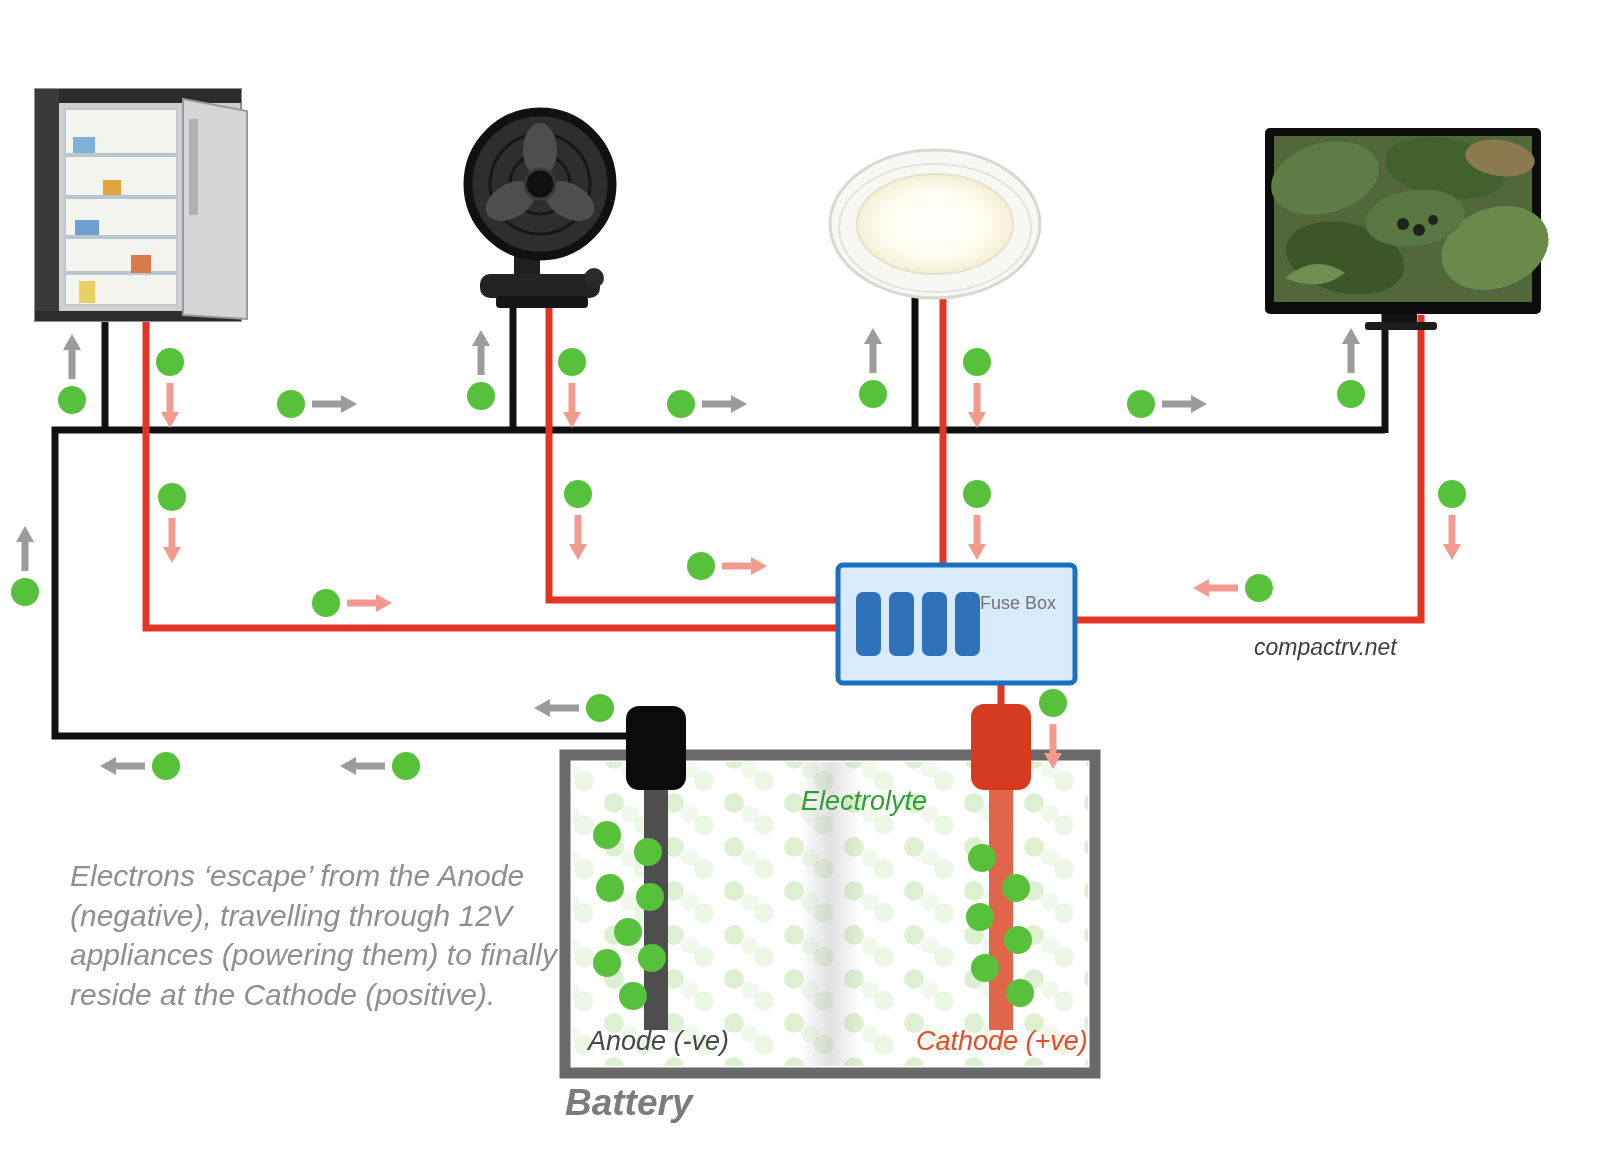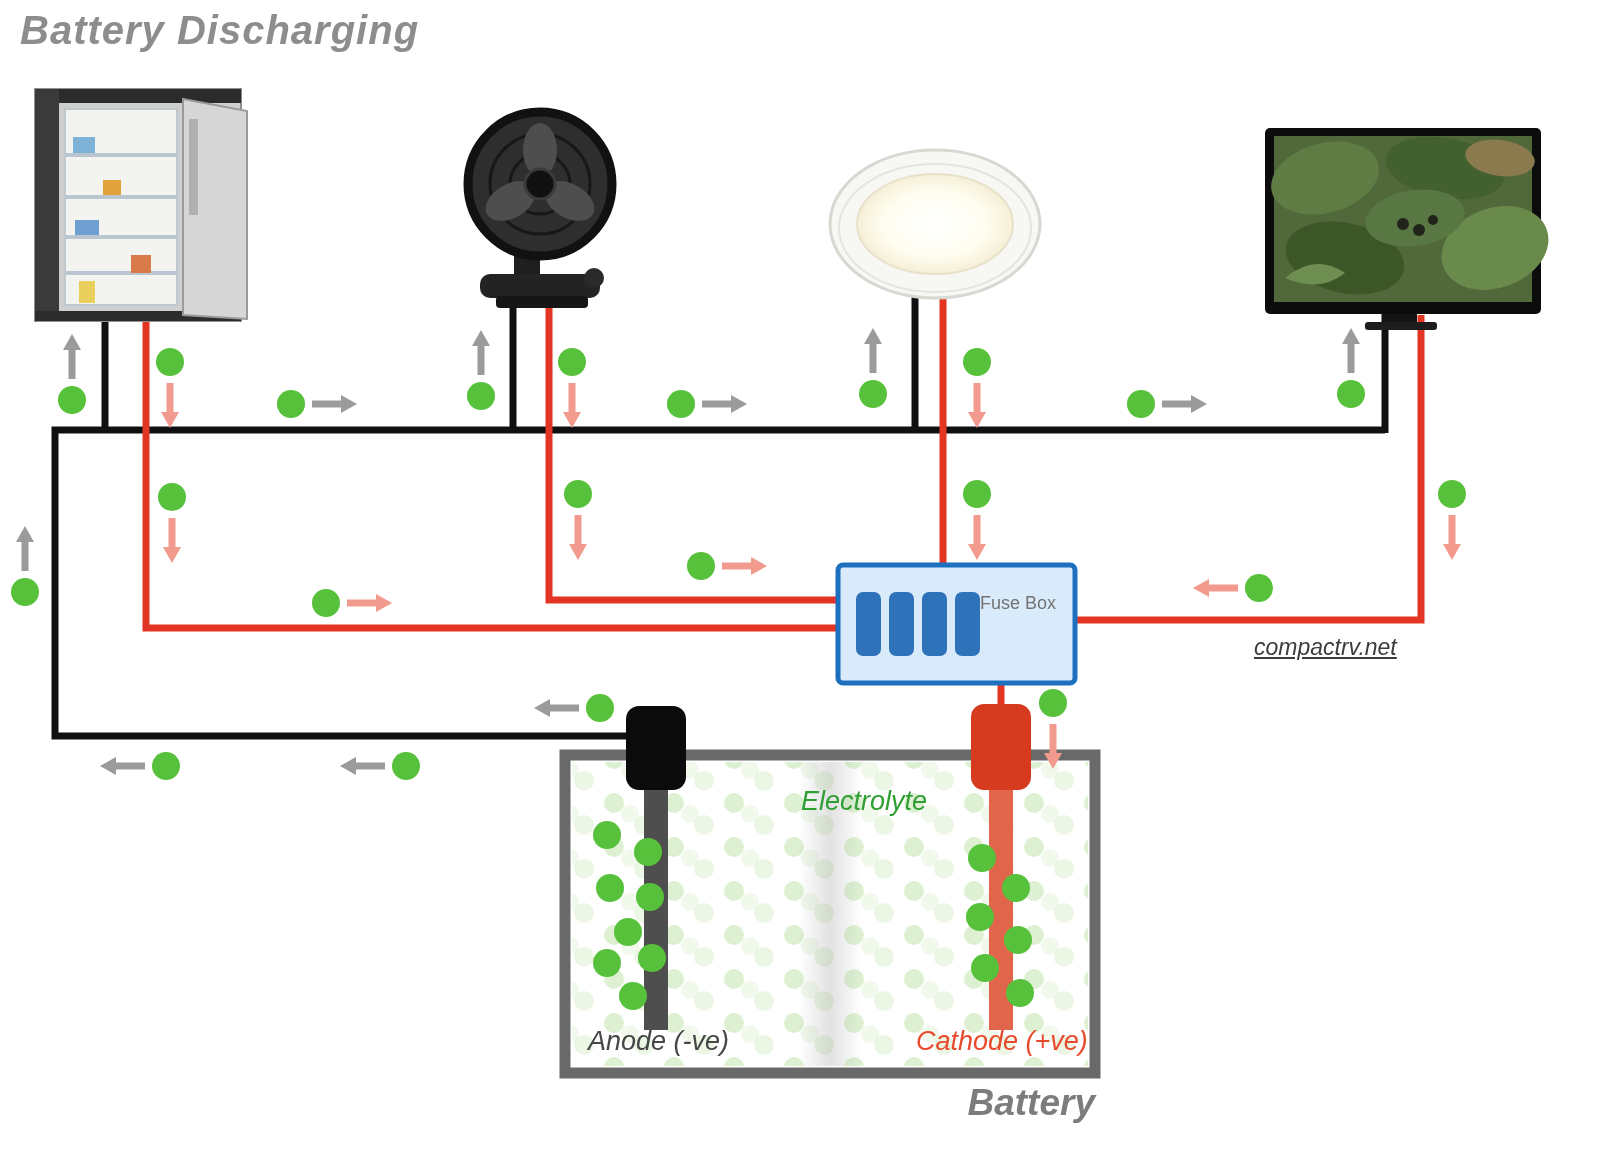--- a/index.html
+++ b/index.html
@@ -2,25 +2,25 @@
 <html><head>
 <meta charset="utf-8">
 <style>
   html,body{margin:0;padding:0;background:#ffffff;}
   #canvas{position:relative;width:1600px;height:1170px;background:#fff;overflow:hidden;
           font-family:"Liberation Sans", sans-serif;}
   #diagram-svg{position:absolute;left:0;top:0;}
   .label{position:absolute;font-style:italic;white-space:pre-line;}
   #title{left:20px;top:8px;font-size:40px;font-weight:bold;color:#8d8d8d;letter-spacing:1px;}
   #fuse-label{left:980px;top:592px;width:84px;font-size:18px;font-style:normal;color:#737373;line-height:1.25;}
-  #watermark{left:1254px;top:634px;font-size:23px;color:#3c3c3c;text-decoration:underline;}
+  #watermark{left:1254px;top:634px;font-size:23px;color:#3c3c3c;}
   #electrolyte-label{left:801px;top:786px;font-size:27px;color:#2f9e33;}
   #anode-label{left:588px;top:1026px;font-size:27px;color:#474747;}
   #cathode-label{left:916px;top:1026px;font-size:27px;color:#e84a2d;text-align:right;}
-  #battery-label{left:565px;top:1082px;width:530px;text-align:right;font-size:37px;font-weight:bold;color:#7c7c7c;}
+  #battery-label{left:565px;top:1082px;width:530px;text-align:left;font-size:37px;font-weight:bold;color:#7c7c7c;}
   #caption{left:70px;top:856px;width:492px;font-size:30px;color:#8f8f8f;line-height:1.32;}
 </style>
 </head>
 <body>
 
 <div id="canvas">
 
 <svg id="diagram-svg" width="1600" height="1170" viewBox="0 0 1600 1170">
   <defs>
     <pattern id="elec-dots" width="60" height="44" patternUnits="userSpaceOnUse">
@@ -285,20 +285,20 @@
         </g>
         <g>
           <circle cx="985" cy="968" r="14" fill="#57c13c"></circle>
         </g>
         <g>
           <circle cx="1020" cy="993" r="14" fill="#57c13c"></circle>
         </g>
       </g>
 </svg>
 
-  <div class="label" id="title">Battery Discharging</div>
   <div class="label" id="fuse-label">Fuse Box</div>
   <div class="label" id="watermark">compactrv.net</div>
   <div class="label" id="electrolyte-label">Electrolyte</div>
   <div class="label" id="anode-label">Anode (-ve)</div>
   <div class="label" id="cathode-label">Cathode (+ve)</div>
   <div class="label" id="battery-label">Battery</div>
+  <div class="label" id="caption">Electrons ‘escape’ from the Anode (negative), travelling through 12V appliances (powering them) to finally reside at the Cathode (positive).</div>
 </div>
 
 </body></html>

